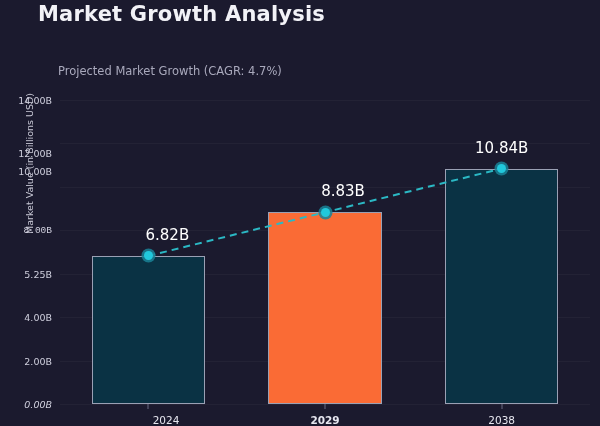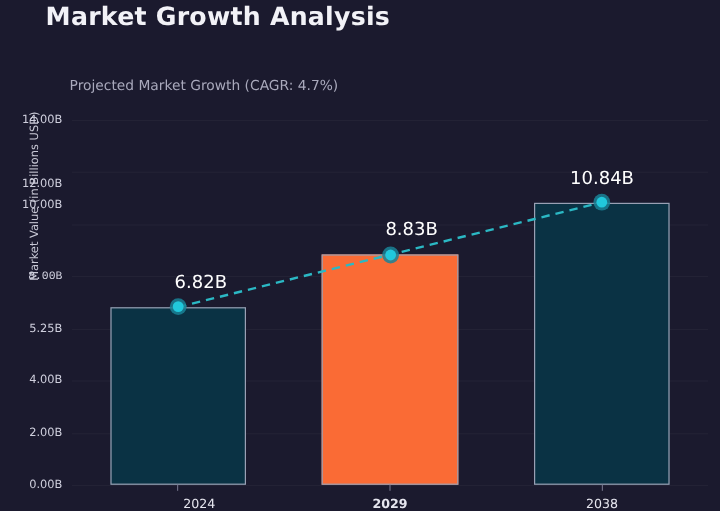--- a/index.html
+++ b/index.html
@@ -76,21 +76,21 @@
         <div class="gridline" style="top: 304px;"></div>
         <div class="gridline" style="top: 260.571px;"></div>
         <div class="gridline" style="top: 217.143px;"></div>
         <div class="gridline" style="top: 173.714px;"></div>
         <div class="gridline" style="top: 130.286px;"></div>
         <div class="gridline" style="top: 86.8571px;"></div>
         <div class="gridline" style="top: 43.4286px;"></div>
         <div class="gridline" style="top: 0px;"></div>
       </div>
     <div id="yticks">
-        <div class="ytick" style="top: 304px;">0.00B</div>
+        <div class="ytick" style="top: 304px; font-style: italic;">0.00B</div>
         <div class="ytick" style="top: 260.571px; text-align: right;">2.00B</div>
         <div class="ytick" style="top: 217.143px;">4.00B</div>
         <div class="ytick" style="top: 173.714px;">5.25B</div>
         <div class="ytick" style="top: 130.286px; font-family: Liberation Mono, monospace;">8.00B</div>
         <div class="ytick" style="top: 71px; margin-left: 24px;">10.00B</div>
         <div class="ytick" style="top: 53px;">12.00B</div>
         <div class="ytick" style="top: 0px;">14.00B</div>
       </div>
     <div id="bars">
         <div class="bar" style="left: 31.8px; width: 113.067px; height: 148.091px; background: rgb(10, 50, 68); border-color: rgb(154, 160, 180);"></div>

